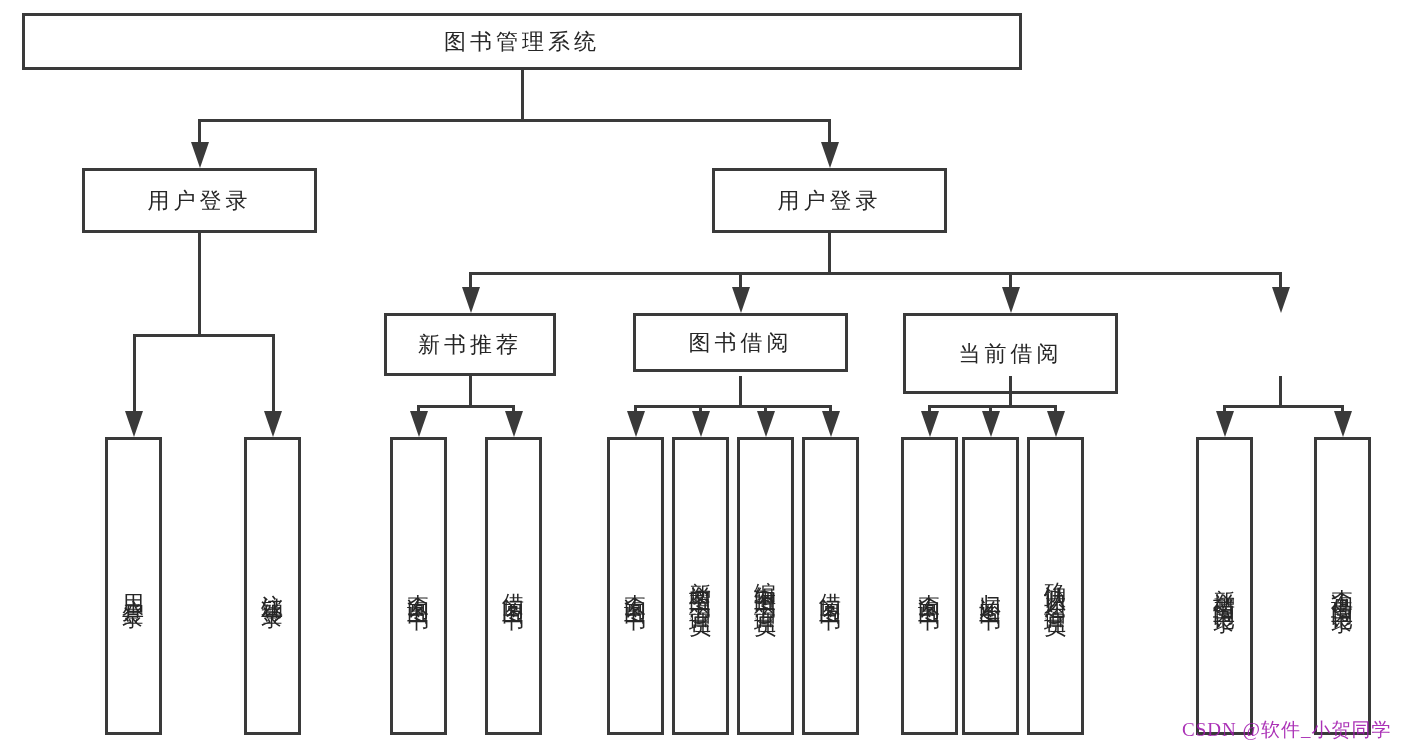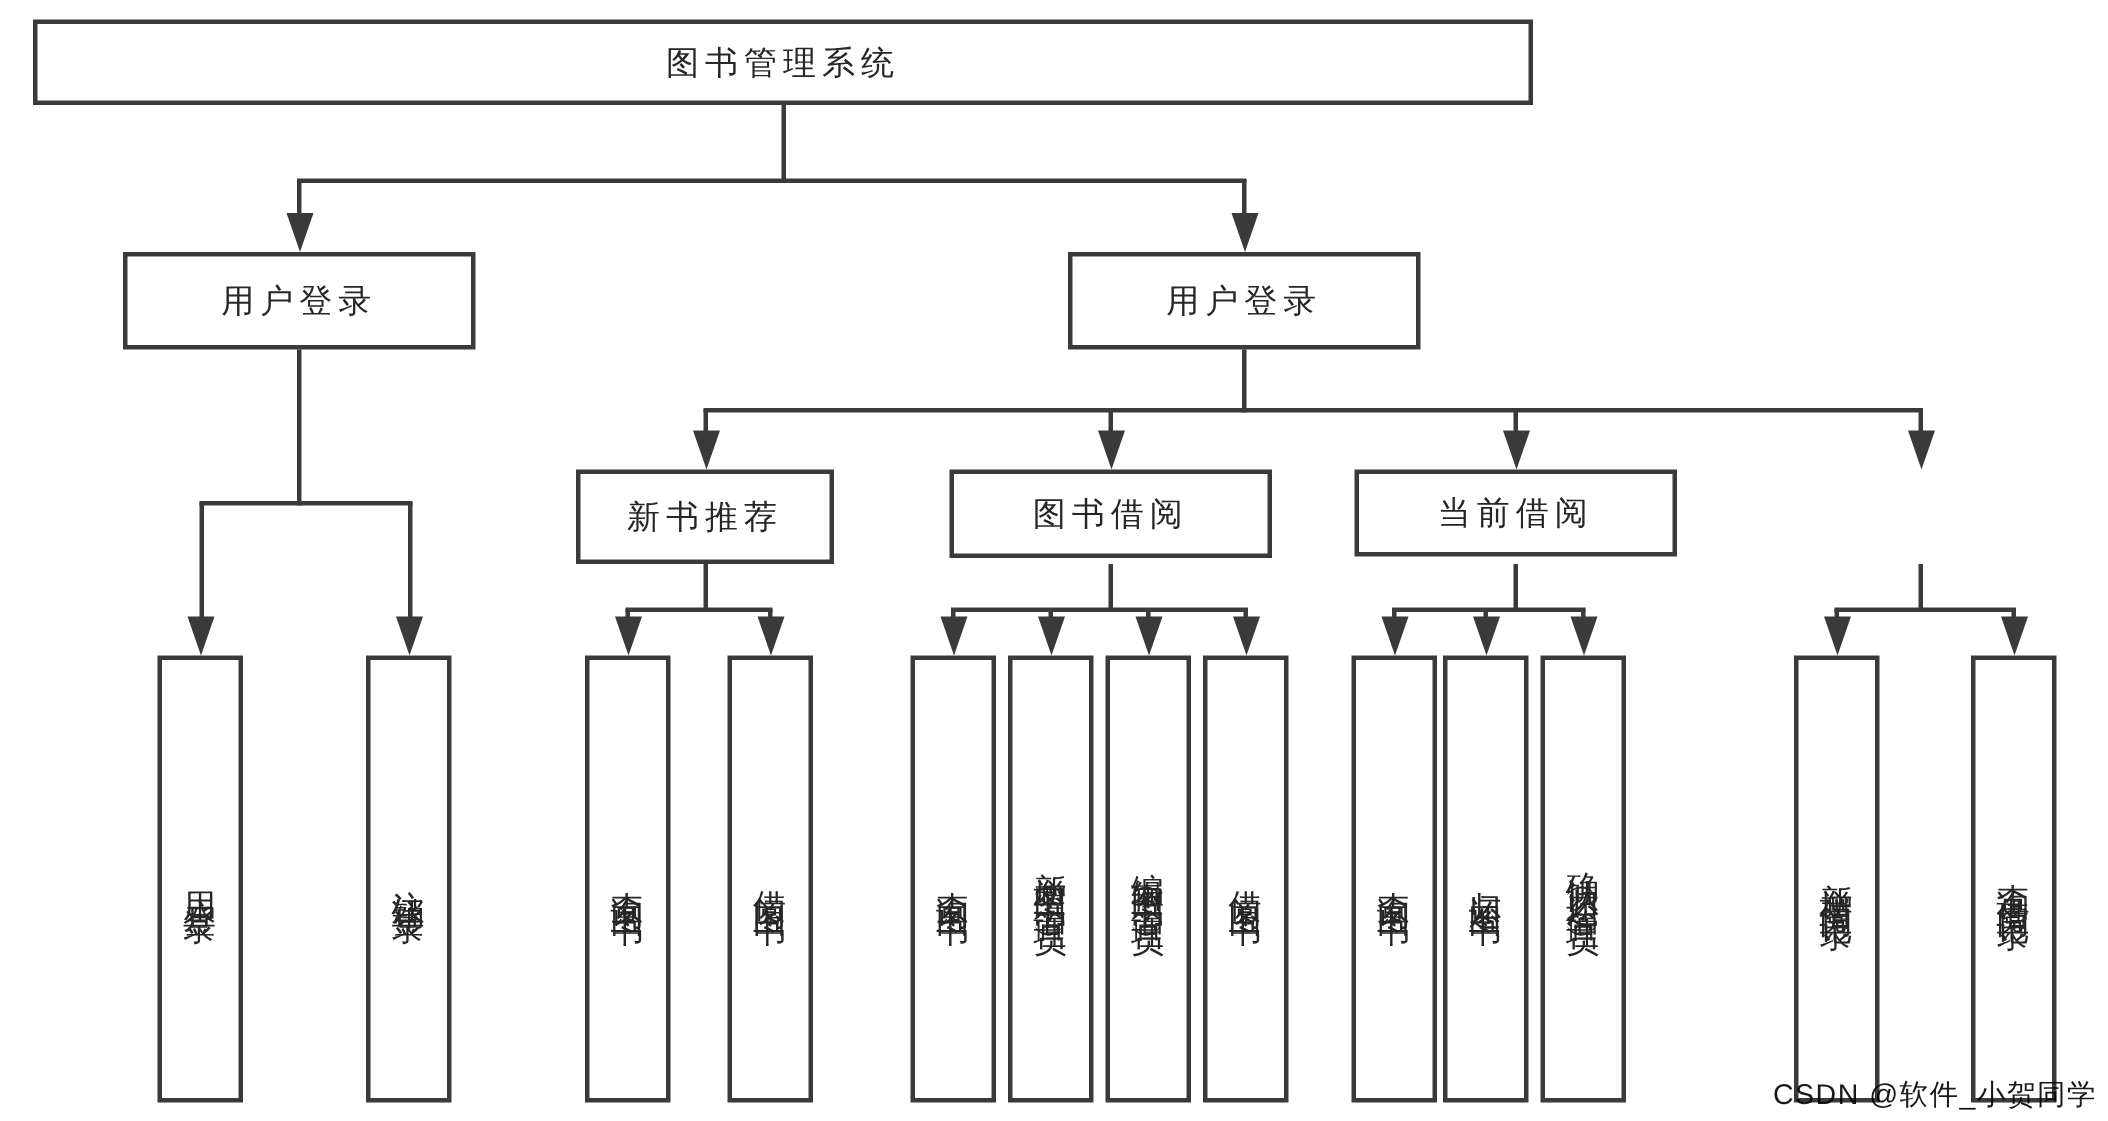--- a/index.html
+++ b/index.html
@@ -1,19 +1,19 @@
 <!DOCTYPE html>
 <html><head>
 <meta charset="utf-8">
 <style>
   html,body { margin:0; padding:0; background:#ffffff; }
   .canvas {
     position:relative; width:1405px; height:747px;
     background:#ffffff; overflow:hidden;
-    font-family:Liberation Sans, sans-serif;
+    font-family:Liberation Serif, serif;
     color:#262626;
   }
   .box {
     position:absolute; box-sizing:border-box;
     border:3px solid #3a3a3a; background:#ffffff;
   }
   .box.h {
     display:flex; align-items:center; justify-content:center;
     font-size:22px; letter-spacing:4px; white-space:nowrap;
   }
@@ -24,21 +24,21 @@
   }
   .vl, .hl { position:absolute; background:#3a3a3a; }
   .ar {
     position:absolute; width:0; height:0;
     border-left:9px solid transparent;
     border-right:9px solid transparent;
     border-top:26px solid #3a3a3a;
   }
   .watermark {
     position:absolute; left:1182px; top:717px;
-    font-size:19px; color:#000000; letter-spacing:1px;
+    font-size:19px; color:#a21caf; letter-spacing:1px;
     white-space:nowrap; opacity:0.9;
   }
 </style>
 </head>
 <body>
 
 <div class="canvas">
 
   <div class="box h" style="left:22px;top:13px;width:1000px;height:57px">图书管理系统</div>
 
@@ -58,21 +58,21 @@
   <div class="ar" style="left:461.5px;top:287px"></div>
   <div class="vl" style="left:739px;top:273px;width:3px;height:20px"></div>
   <div class="ar" style="left:731.5px;top:287px"></div>
   <div class="vl" style="left:1009px;top:273px;width:3px;height:20px"></div>
   <div class="ar" style="left:1001.5px;top:287px"></div>
   <div class="vl" style="left:1279px;top:273px;width:3px;height:20px"></div>
   <div class="ar" style="left:1271.5px;top:287px"></div>
 
   <div class="box h" style="left:384px;top:313px;width:172px;height:63px">新书推荐</div>
   <div class="box h" style="left:633px;top:313px;width:215px;height:59px">图书借阅</div>
-  <div class="box h" style="left:903px;top:313px;width:215px;height:58px">当前借阅</div>
+  <div class="box h" style="left:903px;top:313px;width:215px;height:81px">当前借阅</div>
 
   <div class="vl" style="left:198px;top:233px;width:3px;height:104px"></div>
   <div class="hl" style="left:132.5px;top:333.5px;width:142px;height:3px"></div>
   <div class="vl" style="left:132.5px;top:335px;width:3px;height:82px"></div>
   <div class="ar" style="left:125px;top:411px"></div>
   <div class="vl" style="left:271.5px;top:335px;width:3px;height:82px"></div>
   <div class="ar" style="left:264px;top:411px"></div>
 
   <div class="vl" style="left:469px;top:376px;width:3px;height:32px"></div>
   <div class="hl" style="left:417px;top:404.5px;width:98px;height:3px"></div>

